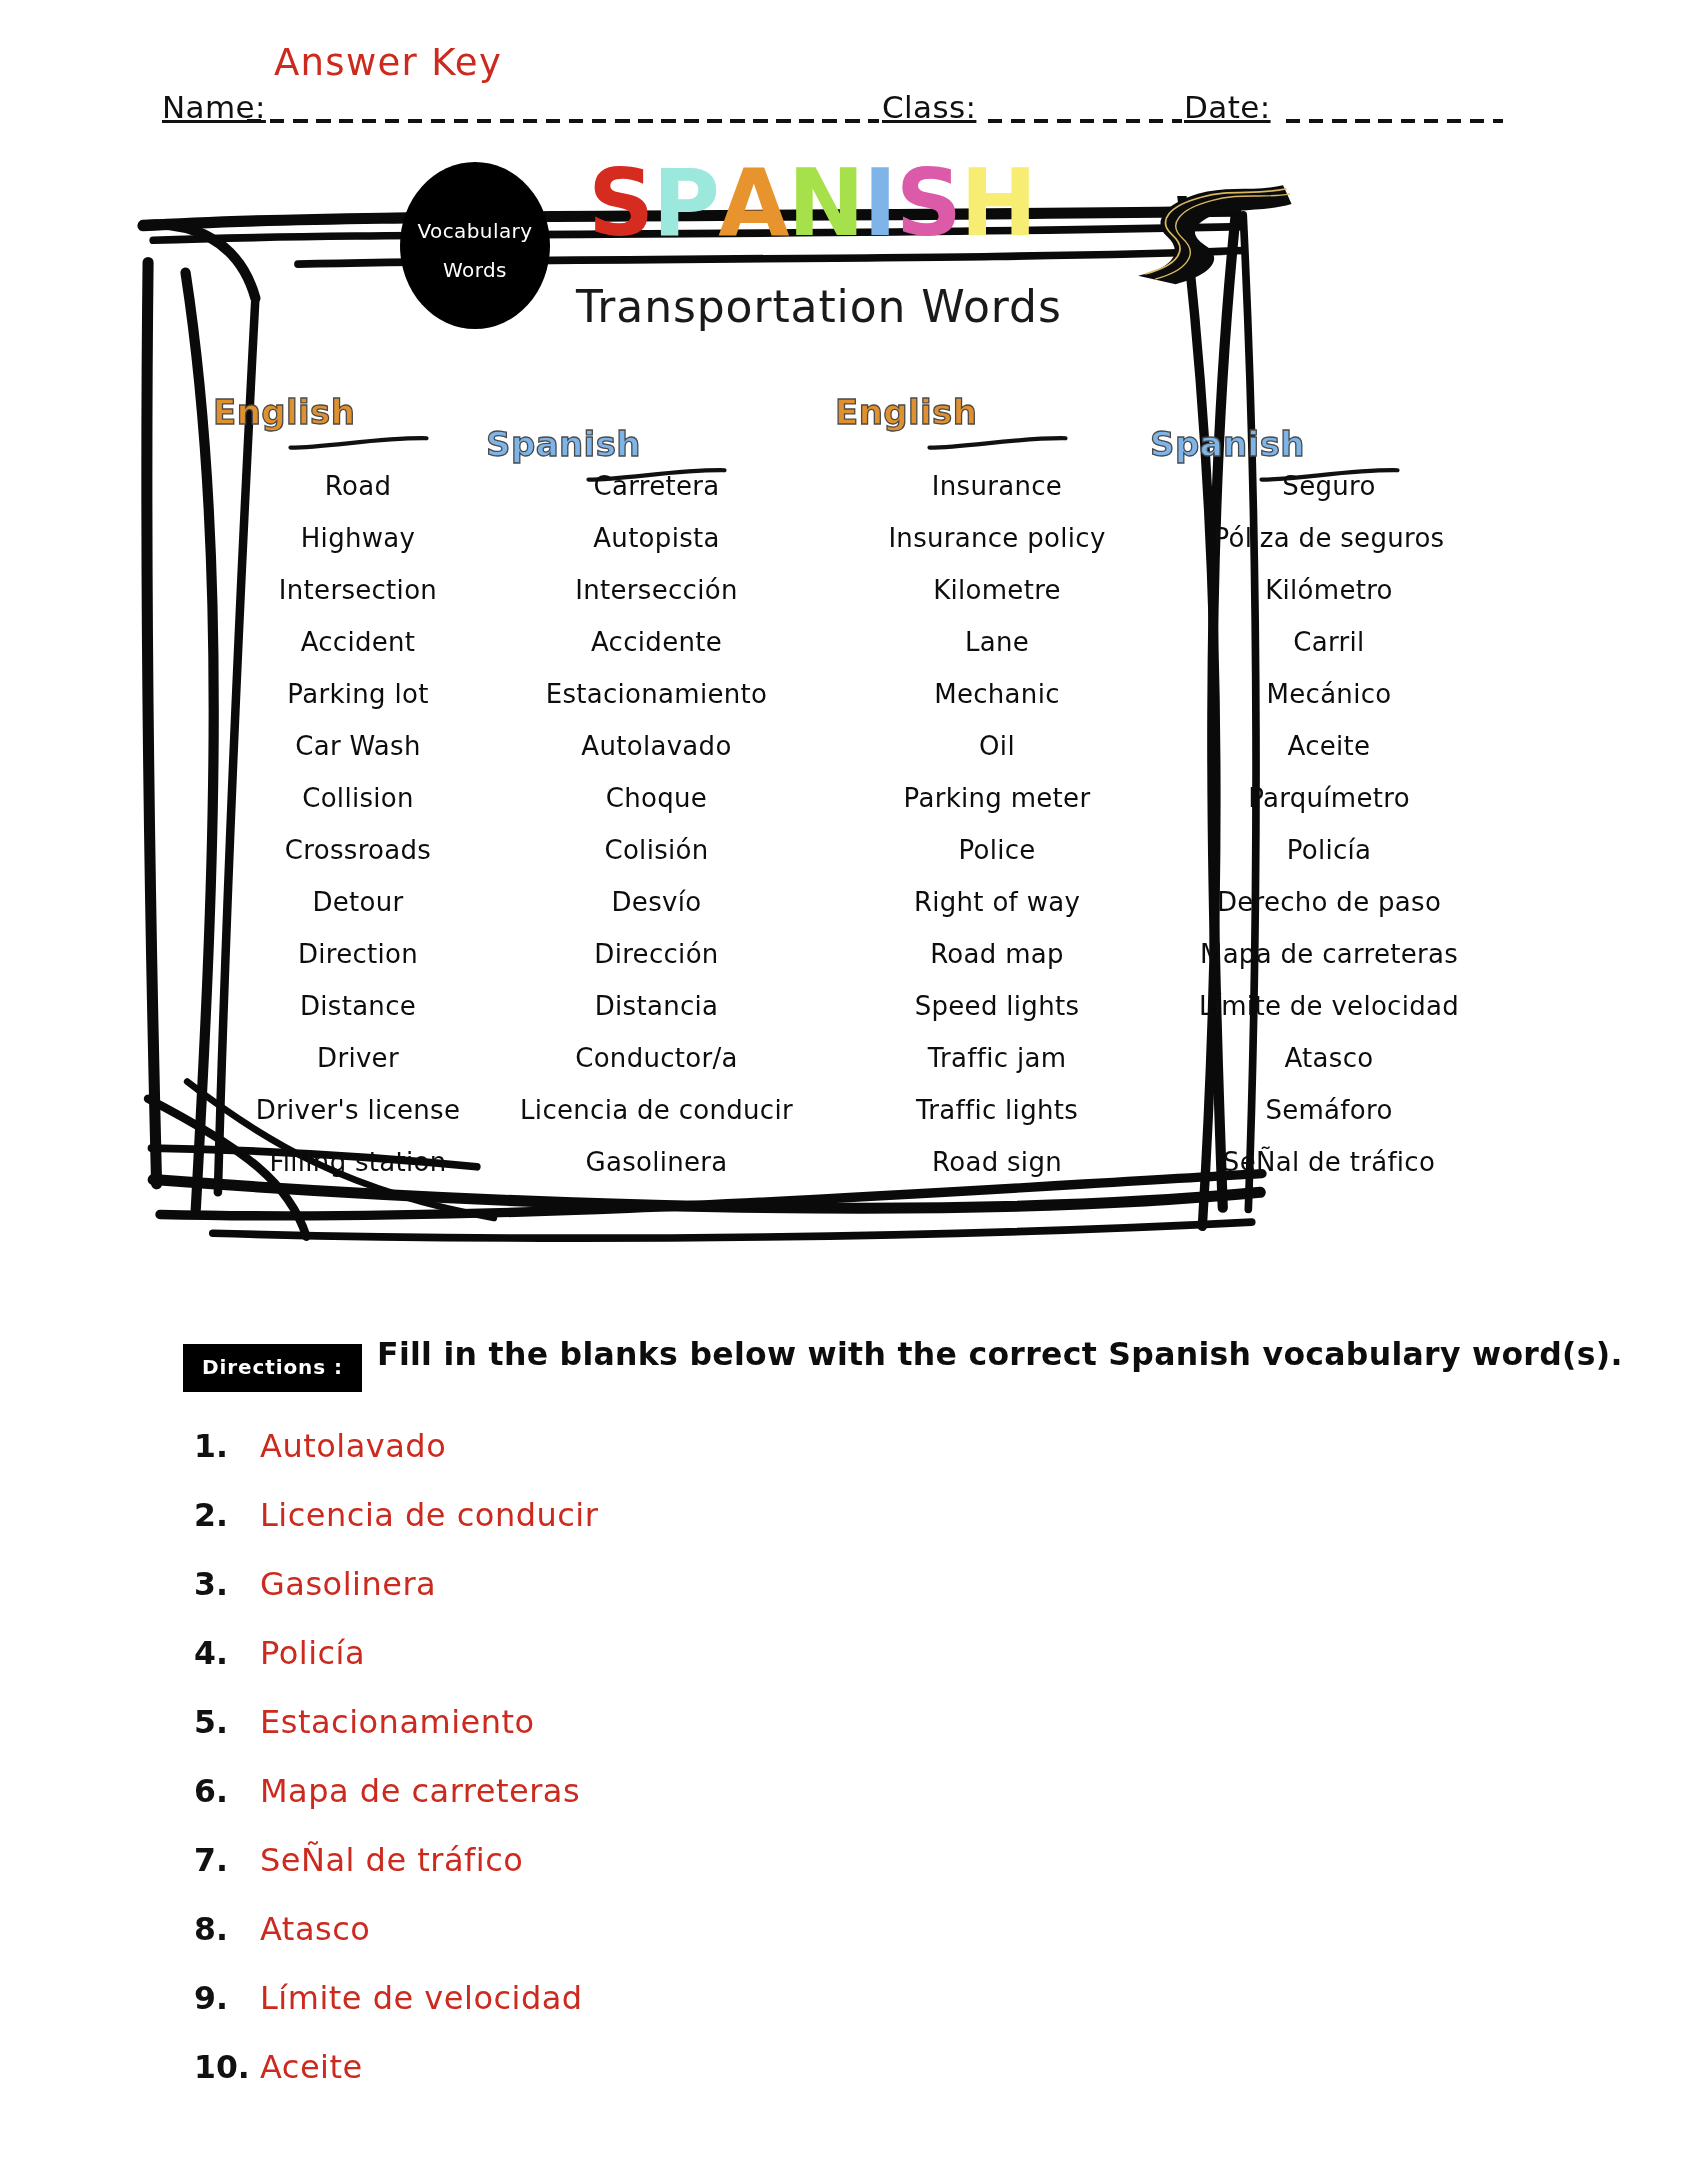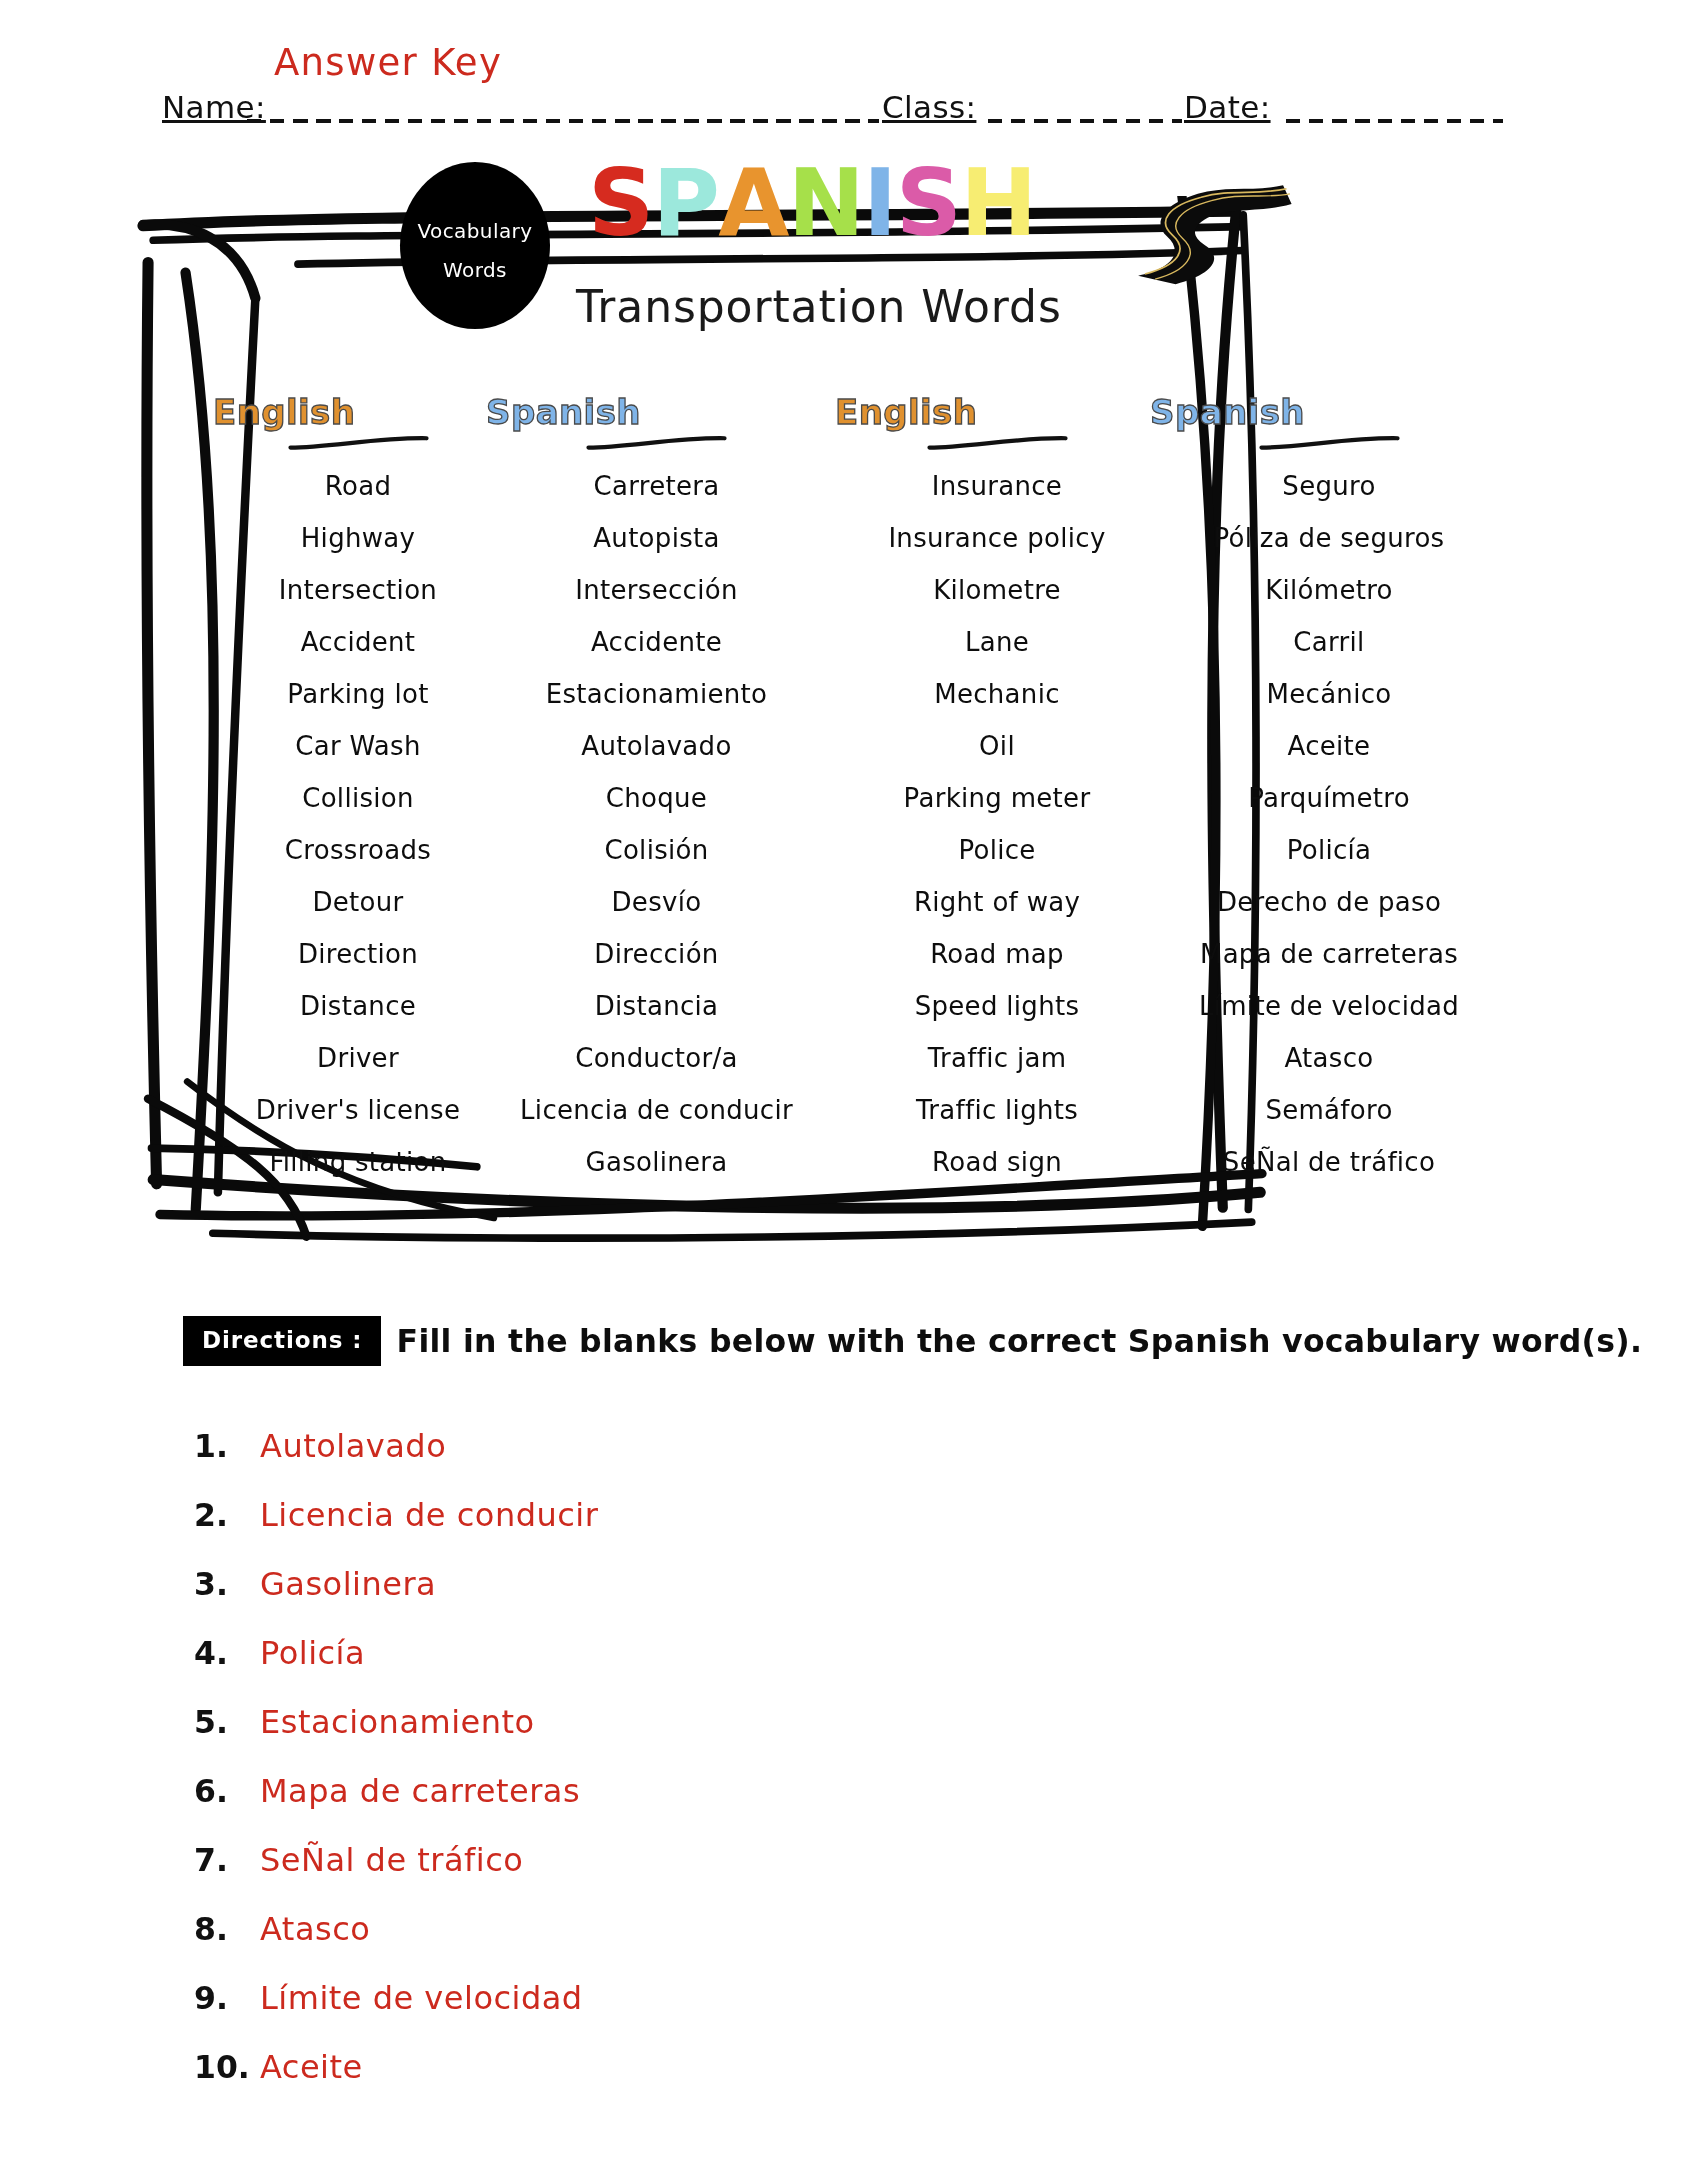--- a/index.html
+++ b/index.html
@@ -131,21 +131,21 @@
     top: 392px;
   }
   .col-head .htxt {
     font-size: 34px;
     font-weight: 700;
     letter-spacing: 0.4px;
     -webkit-text-stroke: 1.3px #4a4a4a;
     display: inline-block;
   }
   .h-en .htxt { color: #E0912F; }
-  .h-es .htxt { color: #7FB4E8; }
+  .h-es .htxt { color: #7FB4E8; margin-top: 32px; }
   .swoosh { display: block; margin: 1.7px auto 0; }
 
   .vcol {
     position: absolute;
     top: 460px;
     text-align: center;
   }
   .vcell {
     font-size: 26px;
     color: #0d0d0d;
@@ -159,25 +159,26 @@
   .c1 { left: 213px;  width: 290px; }
   .c2 { left: 486px;  width: 341px; }
   .c3 { left: 835px;  width: 324px; }
   .c4 { left: 1150px; width: 358px; }
 
   
   .dir-wrap { position: absolute; left: 183px; top: 1316px; display: flex; align-items: center; }
   .dir-badge {
     background: #000;
     color: #fff;
-    font-size: 23px;
+    font-size: 20px;
     font-weight: 700;
     padding: 11px 19px 12.8px 19px;
     letter-spacing: 0.9px;
     white-space: nowrap;
+    margin-top: 28px;
   }
   .dir-text {
     font-size: 31.5px;
     color: #0d0d0d;
     margin-left: 15.3px;
     letter-spacing: 0.3px;
     white-space: nowrap;
     font-weight: 600;
   }
 

